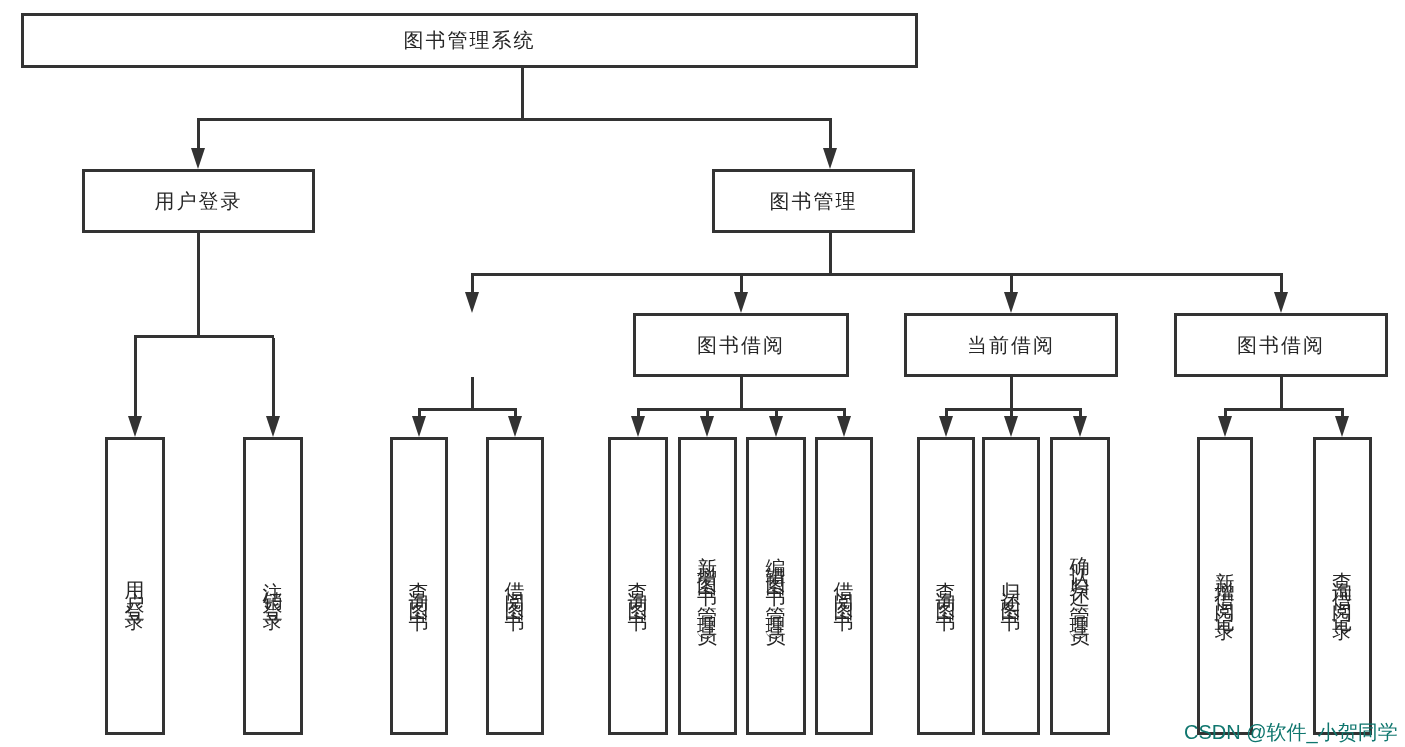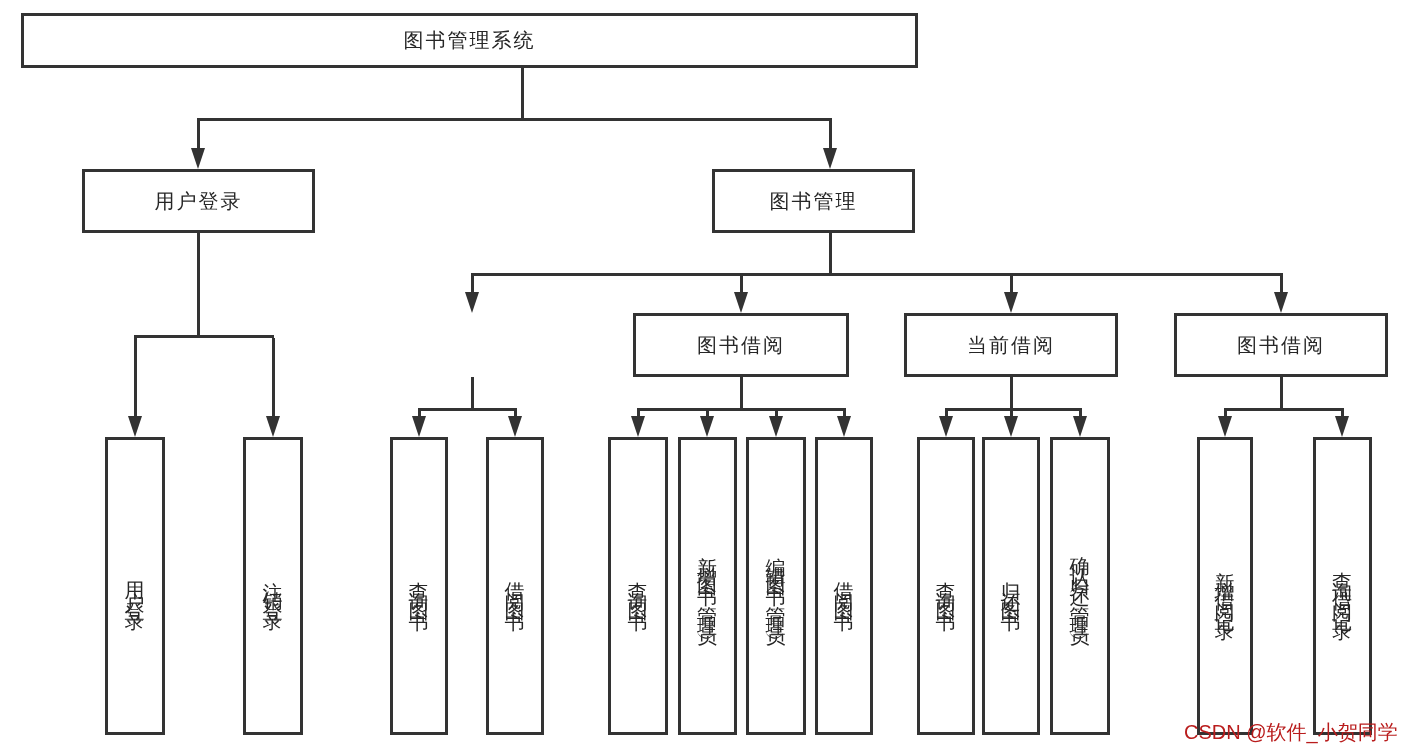--- a/index.html
+++ b/index.html
@@ -19,21 +19,21 @@
   .vtext{
     writing-mode:vertical-rl;text-orientation:mixed;letter-spacing:10px;line-height:1;white-space:nowrap;
   }
   .hl{position:absolute;height:3px;background:#333333;z-index:1;}
   .vl{position:absolute;width:3px;background:#333333;z-index:1;}
   .arr{
     position:absolute;width:0;height:0;z-index:1;
     border-left:7px solid transparent;border-right:7px solid transparent;border-top:21px solid #333333;
   }
   .watermark{
-    position:absolute;left:1184px;top:719px;font-size:20px;color:#b91c1c;z-index:6;white-space:nowrap;
+    position:absolute;left:1184px;top:719px;font-size:20px;color:#0f766e;z-index:6;white-space:nowrap;
   }
 </style>
 </head>
 <body>
 
 <div class="canvas">
 
   <div class="hbox" style="left:21px;top:13px;width:897px;height:55px">
     <span>图书管理系统</span>
   </div>

